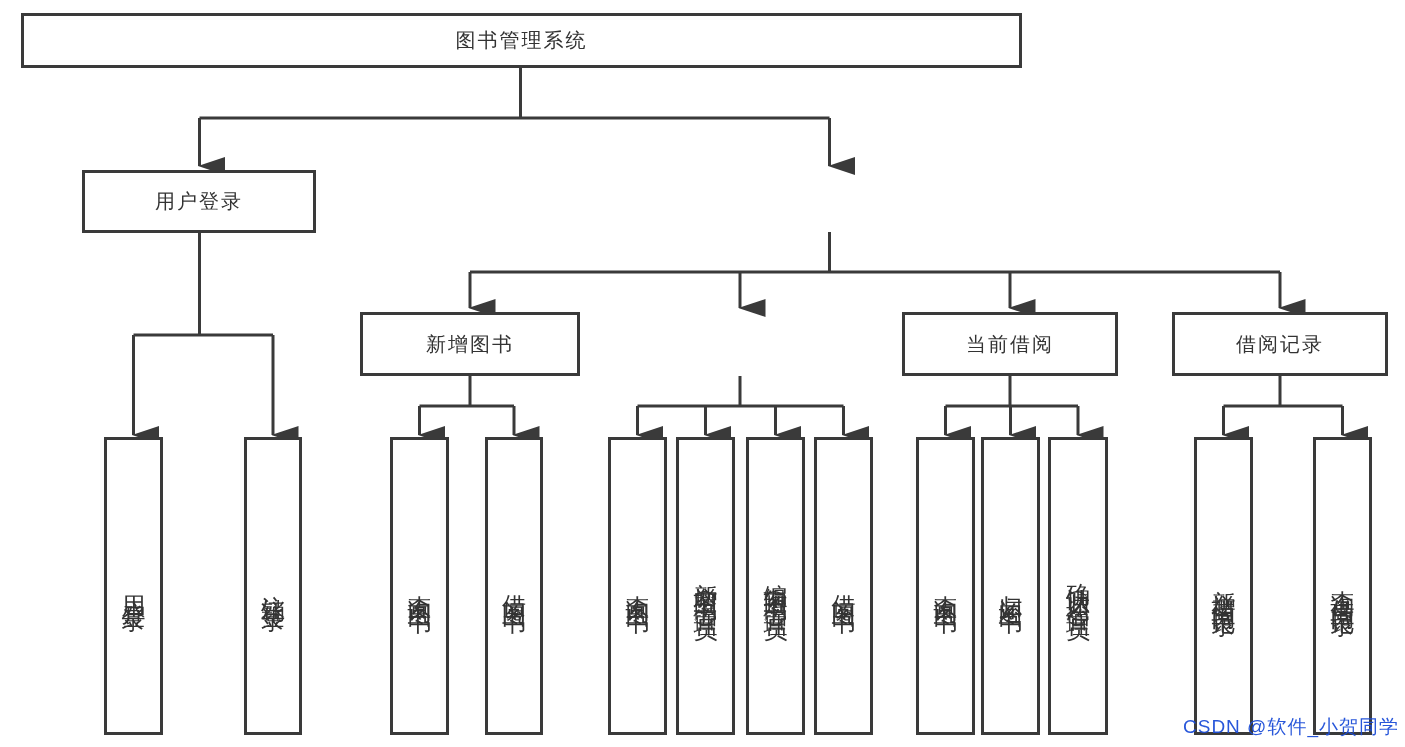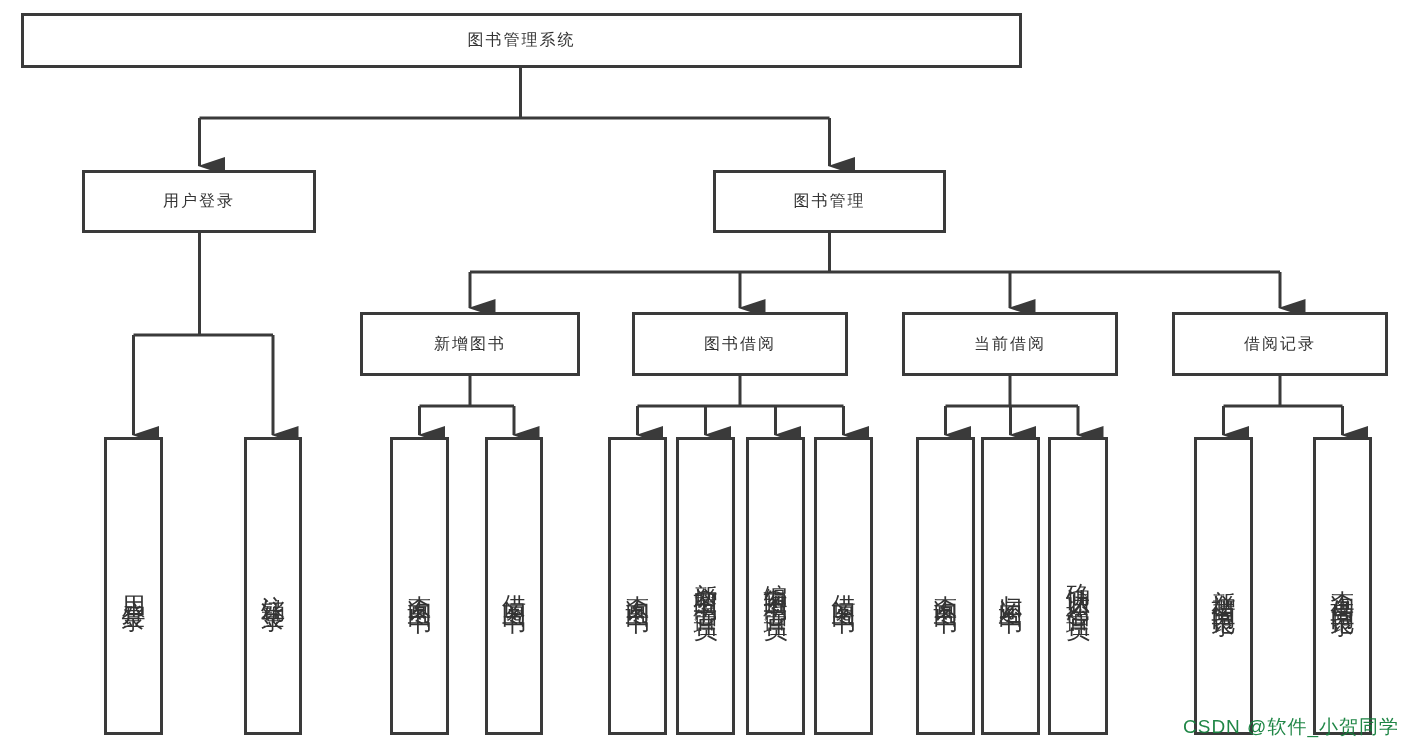--- a/index.html
+++ b/index.html
@@ -26,38 +26,38 @@
     box-sizing: border-box;
     border: 3px solid #3a3a3a;
     background: #ffffff;
     display: flex;
     align-items: center;
     justify-content: center;
     color: #333333;
     z-index: 2;
   }
   .node.h span {
-    font-size: 16px;
+    font-size: 20px;
     letter-spacing: 2px;
     white-space: nowrap;
   }
   .node.v span {
     writing-mode: vertical-lr;
     text-orientation: mixed;
     font-size: 24px;
     letter-spacing: 5px;
     line-height: 1;
     white-space: nowrap;
   }
   .watermark {
     position: absolute;
     left: 1183px;
     top: 714px;
     font-size: 19px;
-    color: #15803d;
+    color: #1d4ed8;
     opacity: 0.95;
     z-index: 3;
     white-space: nowrap;
     letter-spacing: 1px;
   }
 </style>
 </head>
 <body>
 
 <div class="canvas">
@@ -105,29 +105,23 @@
     </g>
   </svg>
 
   <div class="node h" style="left:21px;top:13px;width:1001px;height:55px">
     <span>图书管理系统</span>
   </div>
 
   <div class="node h" style="left:82px;top:170px;width:234px;height:63px">
     <span>用户登录</span>
   </div>
-  <div class="node h" style="left:713px;top:170px;width:233px;height:63px">
-    <span>图书管理</span>
-  </div>
 
   <div class="node h" style="left:360px;top:312px;width:220px;height:64px">
     <span>新增图书</span>
-  </div>
-  <div class="node h" style="left:632px;top:312px;width:216px;height:64px">
-    <span>图书借阅</span>
   </div>
   <div class="node h" style="left:1172px;top:312px;width:216px;height:64px">
     <span>借阅记录</span>
   </div>
   <div class="node h" style="left:902px;top:312px;width:216px;height:64px">
     <span>当前借阅</span>
   </div>
 
   <div class="node v" style="left:104px;top:437px;width:59px;height:298px">
     <span>用户登录</span>

